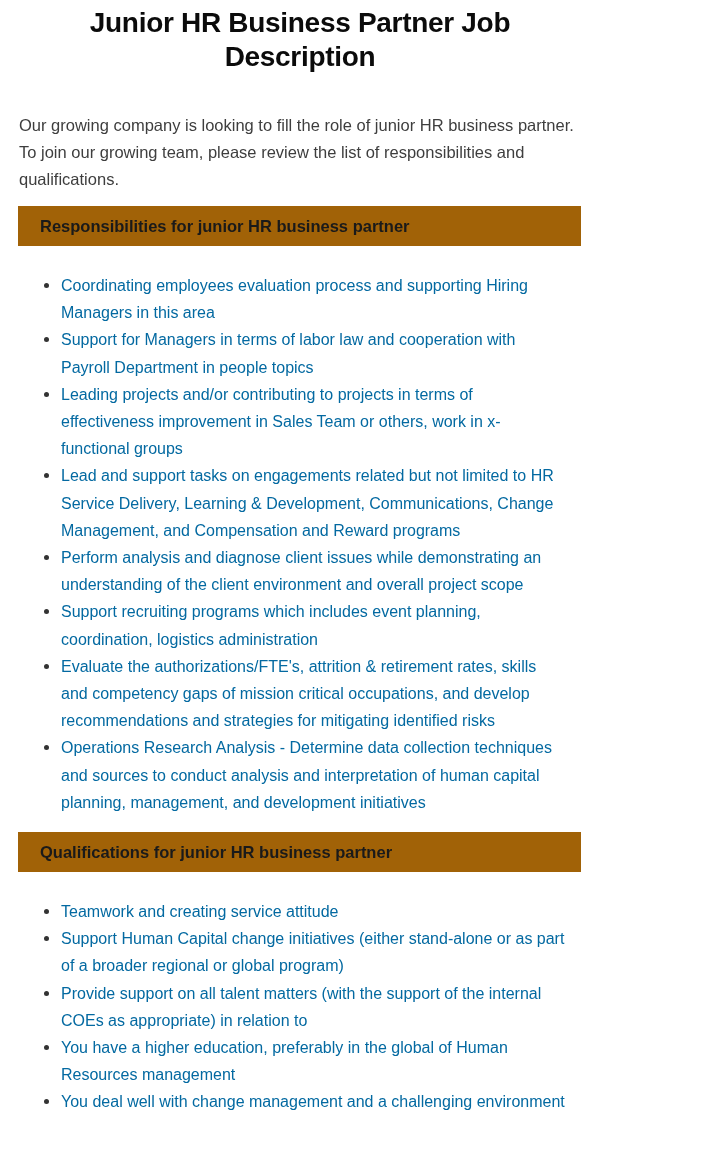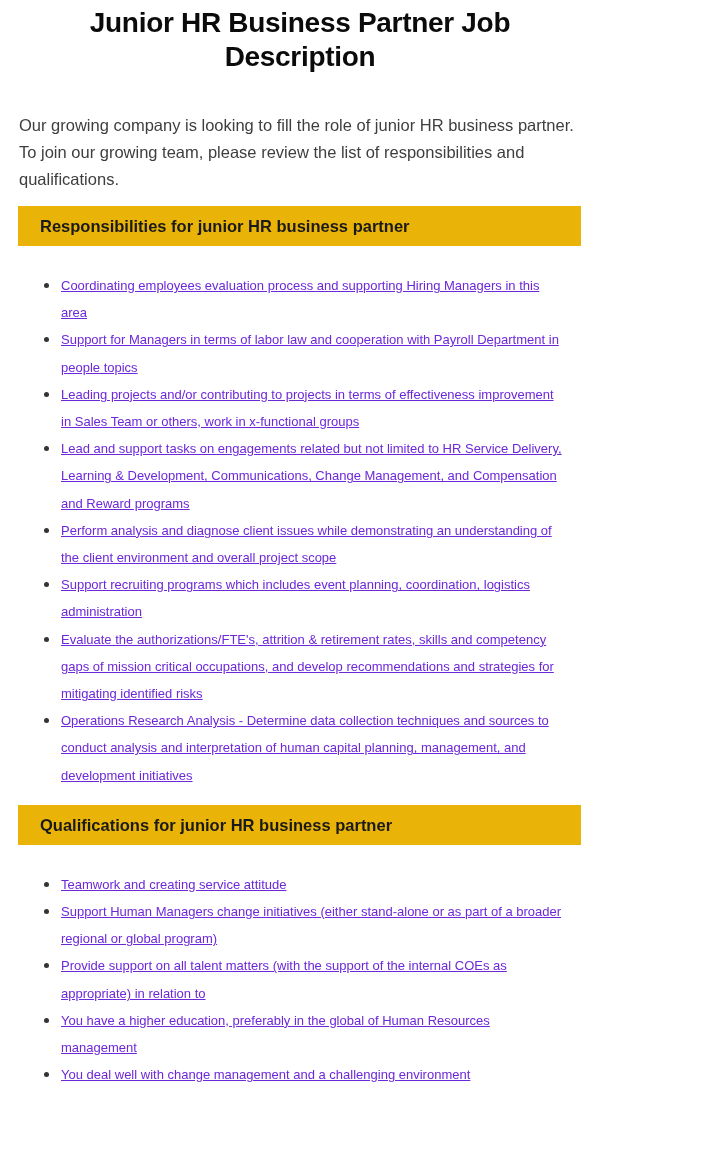--- a/index.html
+++ b/index.html
@@ -28,39 +28,38 @@
     letter-spacing: -0.3px;
     margin: 0 12px;
   }
   .intro {
     font-size: 16.5px;
     line-height: 27px;
     margin: 38px 20px 0 19px;
     color: #3e3e3e;
   }
   .section-heading {
-    background: #eab308;
+    background: #a16207;
     margin: 13px 19px 0 18px;
     padding: 10px 10px 10px 22px;
     font-size: 16.5px;
     line-height: 20px;
     font-weight: 700;
     color: #1a1a1a;
   }
   .section-heading.second {
     margin-top: 11px;
   }
   ul.joblist {
     list-style: none;
     margin: 26px 34px 16px 0;
     padding: 0 0 0 61px;
-    font-size: 13px;
+    font-size: 16px;
     line-height: 27.2px;
-    color: #6d28d9;
-    text-decoration: underline;
+    color: #0369a1;
   }
   ul.joblist li {
     position: relative;
   }
   ul.joblist li::before {
     content: "";
     position: absolute;
     left: -17px;
     top: 11px;
     width: 5px;
@@ -89,20 +88,20 @@
       <li>Support recruiting programs which includes event planning, coordination, logistics administration</li>
       <li>Evaluate the authorizations/FTE's, attrition &amp; retirement rates, skills and competency gaps of mission critical occupations, and develop recommendations and strategies for mitigating identified risks</li>
       <li>Operations Research Analysis - Determine data collection techniques and sources to conduct analysis and interpretation of human capital planning, management, and development initiatives</li>
     </ul>
   </section>
 
   <section>
     <div class="section-heading second">Qualifications for junior HR business partner</div>
     <ul class="joblist">
       <li>Teamwork and creating service attitude</li>
-      <li>Support Human Managers change initiatives (either stand-alone or as part of a broader regional or global program)</li>
+      <li>Support Human Capital change initiatives (either stand-alone or as part of a broader regional or global program)</li>
       <li>Provide support on all talent matters (with the support of the internal COEs as appropriate) in relation to</li>
       <li>You have a higher education, preferably in the global of Human Resources management</li>
       <li>You deal well with change management and a challenging environment</li>
     </ul>
   </section>
 
 </main>
 
 </body></html>

